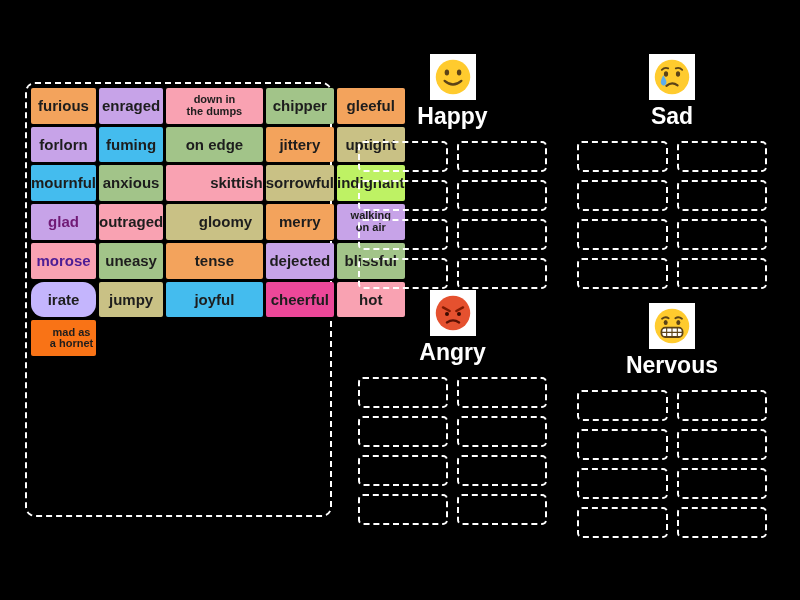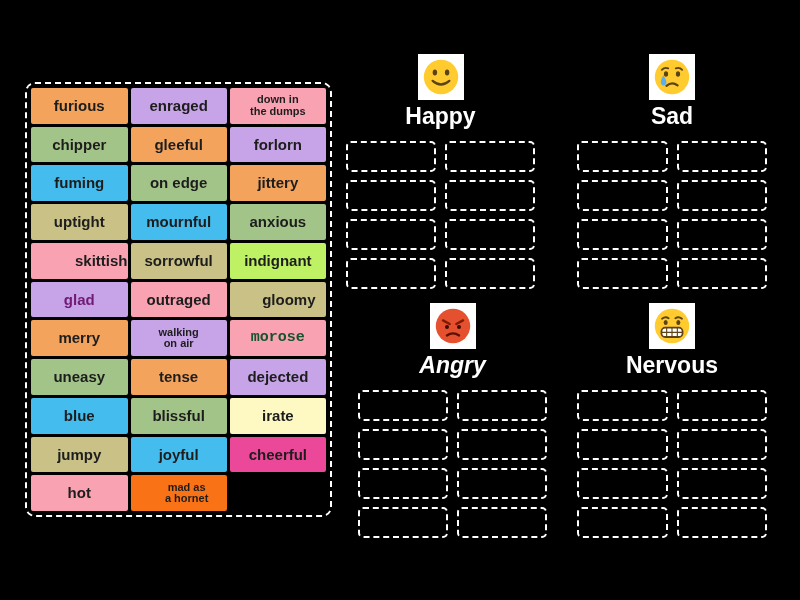--- a/index.html
+++ b/index.html
@@ -3,34 +3,34 @@
 <meta charset="utf-8">
 <style>
   html,body{margin:0;padding:0;background:#000;}
   body{width:800px;height:600px;overflow:hidden;font-family:"Liberation Sans",sans-serif;}
   .stage{position:relative;width:800px;height:600px;background:#000;}
 
   
   #word-bank{
     position:absolute;left:25px;top:82px;width:307px;height:435px;
     box-sizing:border-box;border:2px dashed #fff;border-radius:10px;padding:4px;
-    display:grid;grid-template-columns:repeat(3,1fr);grid-template-rows:repeat(11,1fr);gap:3px;
+    display:grid;grid-template-columns:repeat(5,1fr);grid-template-rows:repeat(11,1fr);gap:3px;
   }
   .tile{
     display:flex;align-items:center;justify-content:center;text-align:center;
     font-weight:700;font-size:15px;color:#1d1d1d;border-radius:2px;
     white-space:pre-line;line-height:1.05;cursor:grab;user-select:none;
   }
   .tile.small{font-size:11px;}
 
   
   .group{position:absolute;width:189px;}
-  #group-happy{left:346px;top:54px;}
+  #group-happy{left:358px;top:54px;}
   #group-sad{left:577px;top:54px;width:190px;}
-  #group-angry{left:358px;top:303px;font-style:italic;}
+  #group-angry{left:358px;top:290px;}
   #group-nervous{left:577px;top:303px;width:190px;}
   .emoji-box{width:46px;height:46px;background:#fff;margin:0 auto;display:flex;align-items:center;justify-content:center;}
   .group-label{margin-top:3px;text-align:center;color:#fff;font-weight:700;font-size:23px;line-height:26px;}
   .slot-grid{margin-top:12px;display:grid;grid-template-columns:1fr 1fr;column-gap:9px;row-gap:8px;}
   .slot{height:31px;border:2px dashed #fff;border-radius:5px;box-sizing:border-box;}
 </style>
 </head>
 <body>
 
 <div class="stage">
@@ -51,27 +51,26 @@
       <div class="tile" style="background: rgb(162, 196, 137); color: rgb(29, 29, 29);">anxious</div>
       <div class="tile" style="background: rgb(249, 162, 178); color: rgb(29, 29, 29); padding-left: 44px;">skittish</div>
       <div class="tile" style="background: rgb(201, 193, 133); color: rgb(29, 29, 29);">sorrowful</div>
       <div class="tile" style="background: #bef264; color: rgb(29, 29, 29);">indignant</div>
       <div class="tile" style="background: rgb(199, 163, 232); color: #701a75;">glad</div>
       <div class="tile" style="background: rgb(249, 162, 178); color: rgb(29, 29, 29);">outraged</div>
       <div class="tile" style="background: rgb(201, 193, 133); color: rgb(29, 29, 29); padding-left: 22px;">gloomy</div>
       <div class="tile" style="background: rgb(243, 163, 92); color: rgb(29, 29, 29);">merry</div>
       <div class="tile small" style="background: rgb(199, 163, 232); color: rgb(29, 29, 29);">walking
 on air</div>
-      <div class="tile" style="background: rgb(249, 162, 178); color: #14532d; font-family: Liberation Mono, monospace;">morose</div>
+      <div class="tile" style="background: rgb(249, 162, 178); color: #4c1d95;">morose</div>
       <div class="tile" style="background: rgb(162, 196, 137); color: rgb(29, 29, 29);">uneasy</div>
       <div class="tile" style="background: rgb(243, 163, 92); color: rgb(29, 29, 29);">tense</div>
       <div class="tile" style="background: rgb(199, 163, 232); color: rgb(29, 29, 29);">dejected</div>
-      <div class="tile" style="background: rgb(68, 188, 238); color: rgb(29, 29, 29);">blue</div>
       <div class="tile" style="background: rgb(162, 196, 137); color: rgb(29, 29, 29);">blissful</div>
-      <div class="tile" style="background: #fef9c3; color: rgb(29, 29, 29);">irate</div>
+      <div class="tile" style="background: #c4b5fd; color: rgb(29, 29, 29); border-radius: 13px;">irate</div>
       <div class="tile" style="background: rgb(201, 193, 133); color: rgb(29, 29, 29);">jumpy</div>
       <div class="tile" style="background: rgb(68, 188, 238); color: rgb(29, 29, 29);">joyful</div>
       <div class="tile" style="background: #ec4899; color: rgb(29, 29, 29);">cheerful</div>
       <div class="tile" style="background: rgb(249, 162, 178); color: rgb(29, 29, 29);">hot</div>
       <div class="tile small" style="background: #f97316; color: rgb(29, 29, 29); padding-left: 16px;">mad as
 a hornet</div>
     </div>
 
   <div class="group" id="group-happy">
     <div class="emoji-box">

